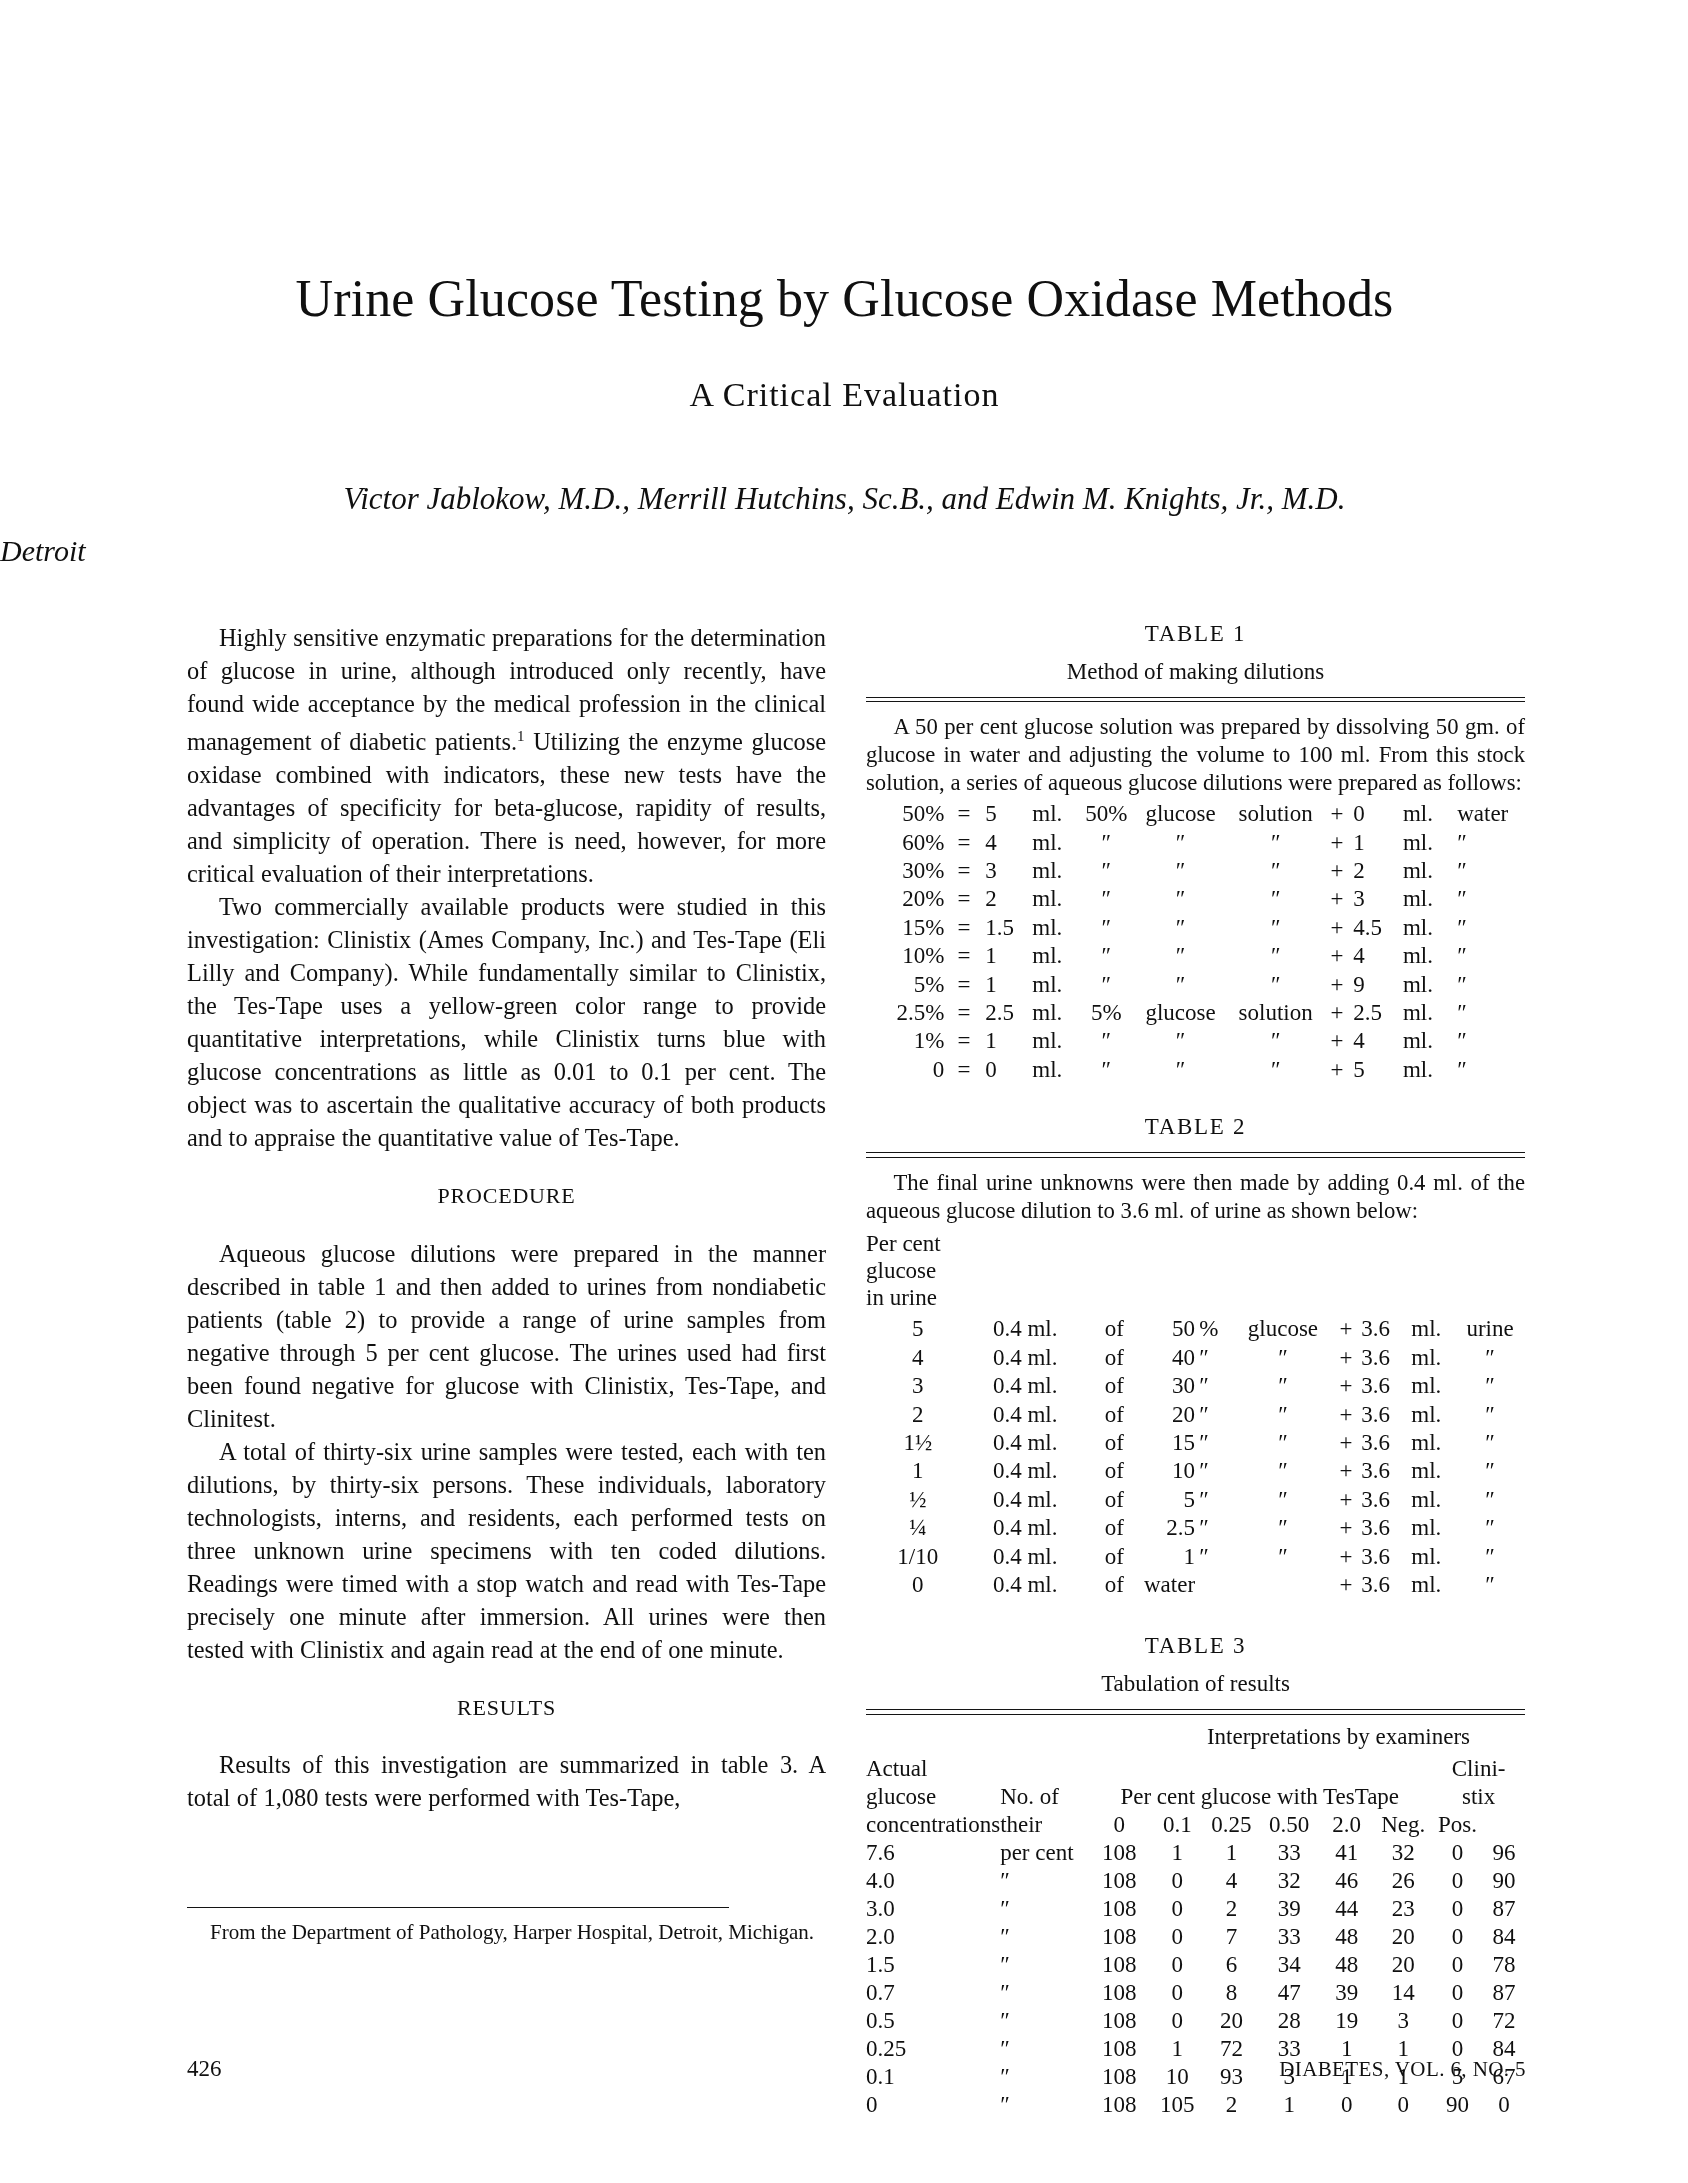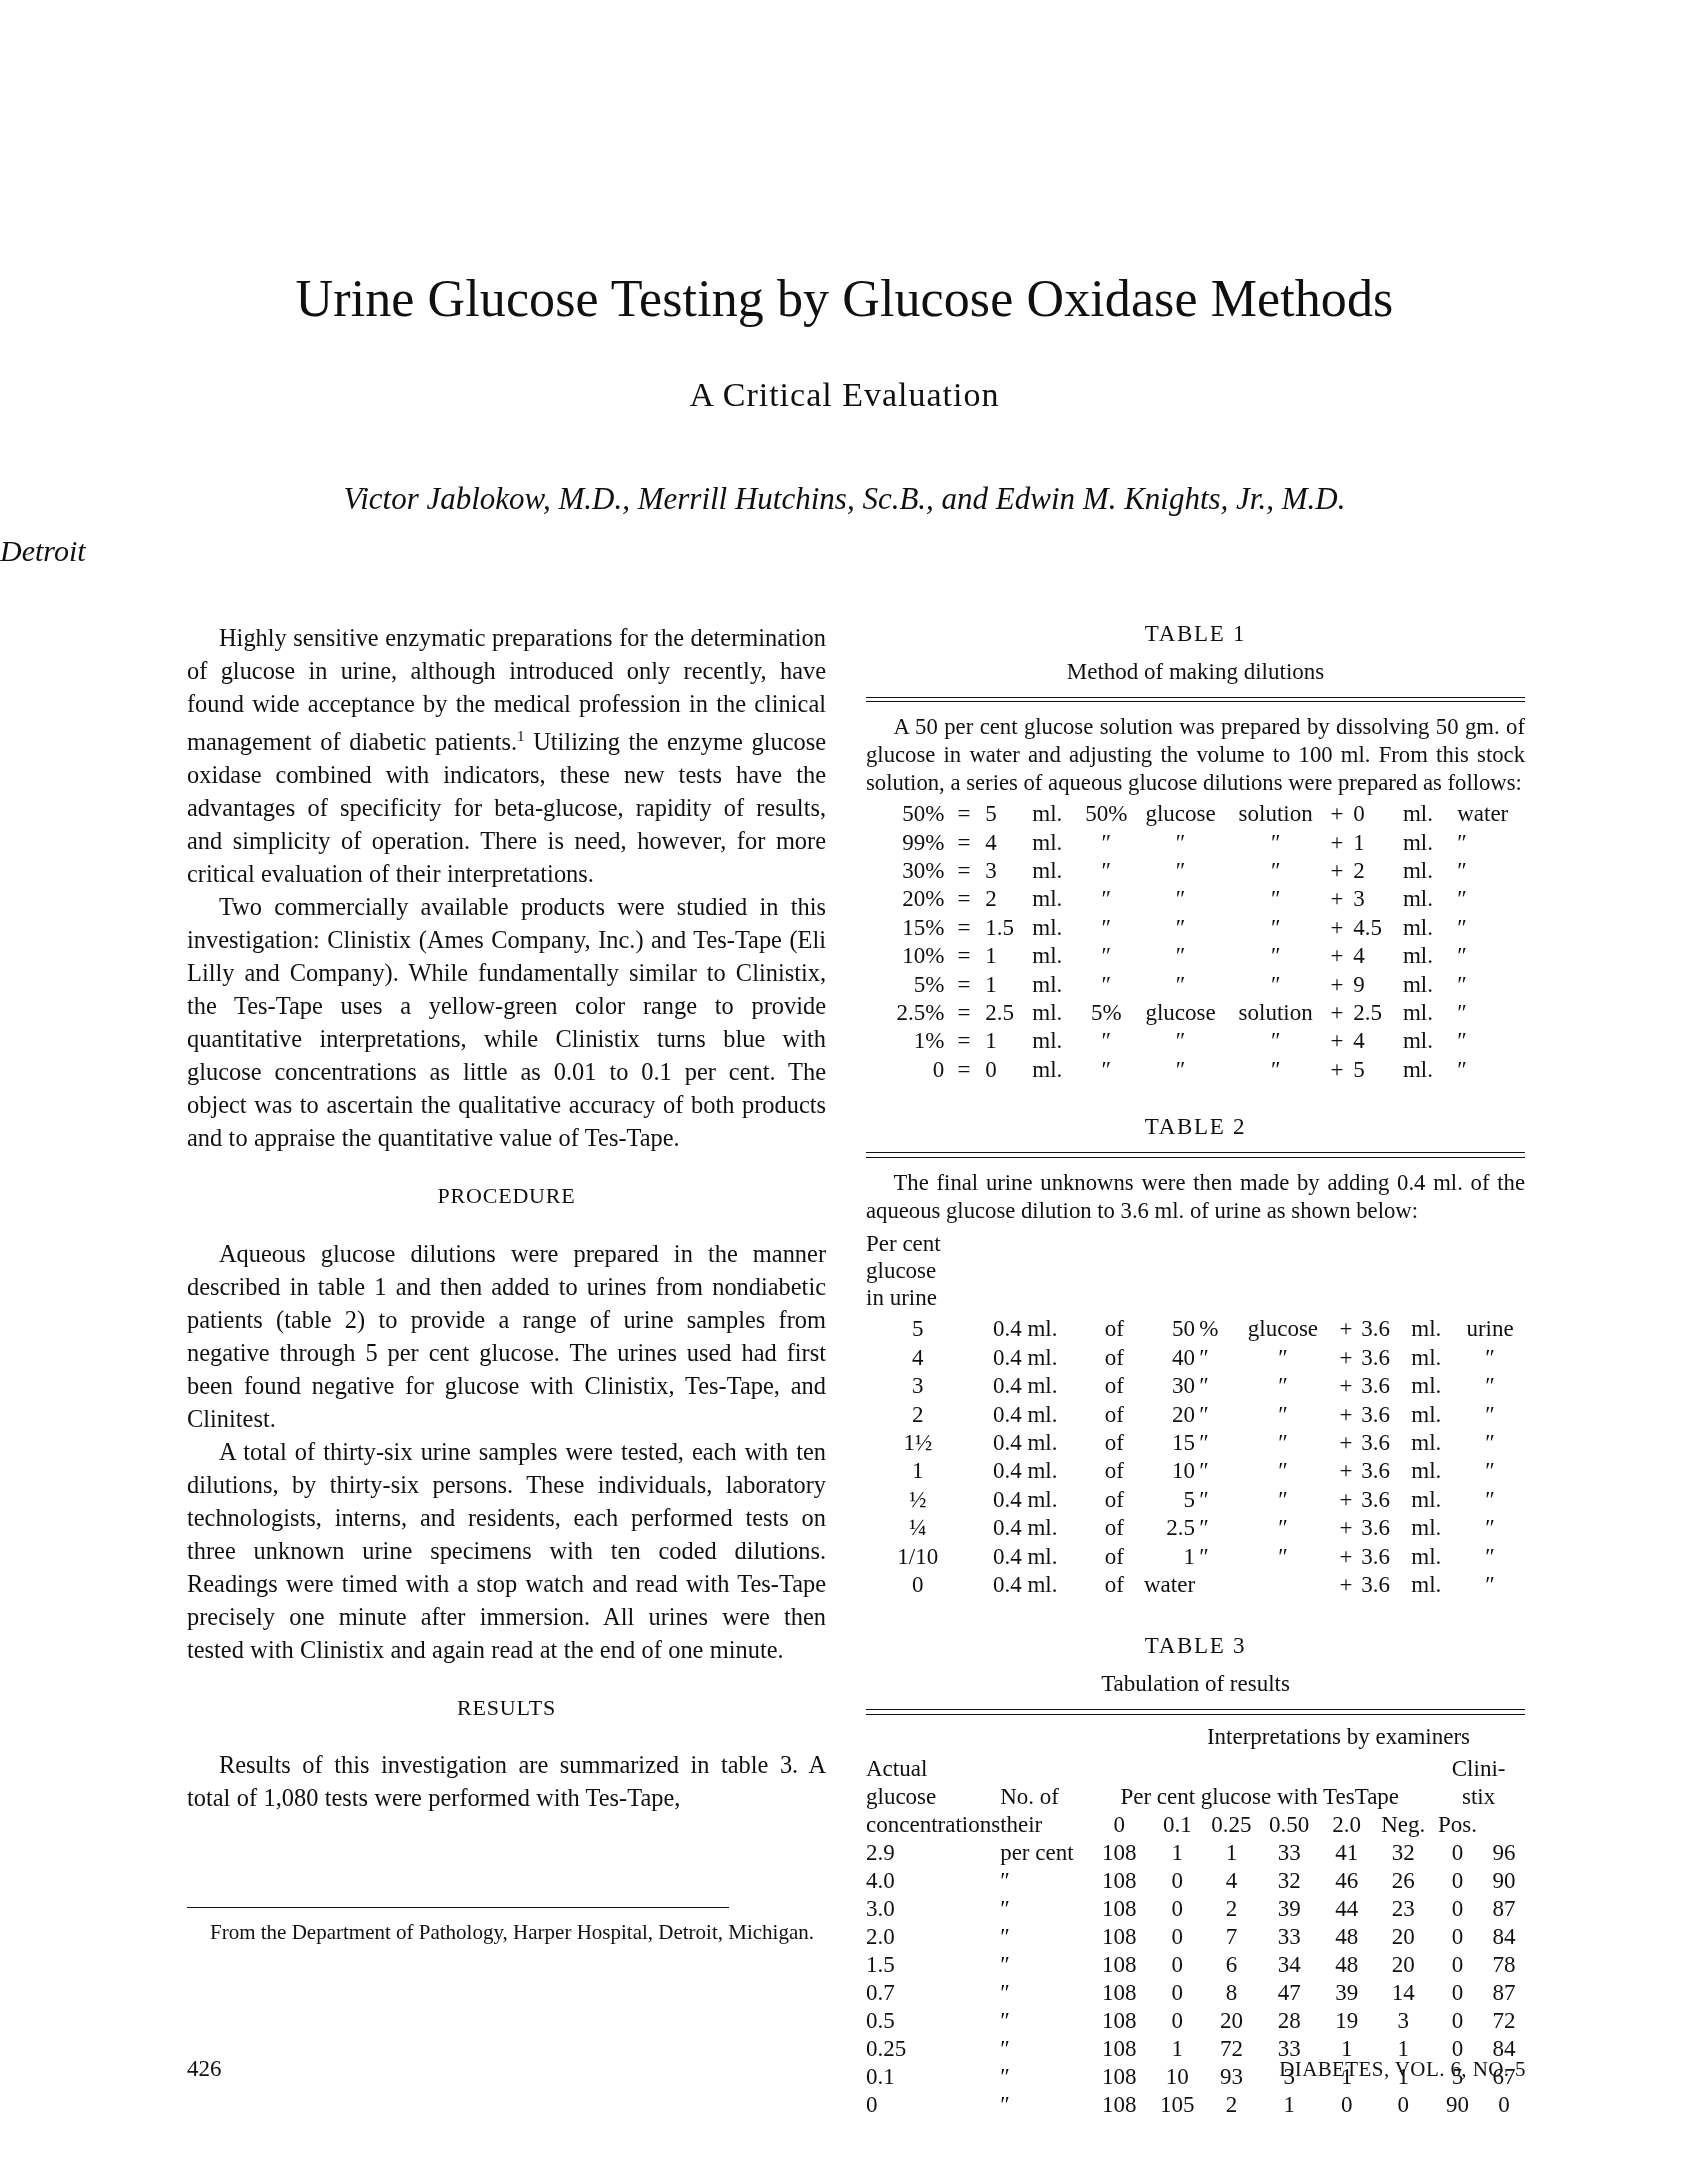--- a/index.html
+++ b/index.html
@@ -173,21 +173,21 @@
               <td class="ml">ml.</td>
               <td class="s1">50%</td>
               <td class="s2">glucose</td>
               <td class="s3">solution</td>
               <td class="plus">+</td>
               <td class="amt2">0</td>
               <td class="ml2">ml.</td>
               <td class="wtr">water</td>
             </tr>
             <tr>
-              <td class="pc">99%</td>
+              <td class="pc">60%</td>
               <td class="eq">=</td>
               <td class="amt">4</td>
               <td class="ml">ml.</td>
               <td class="s1">″</td>
               <td class="s2">″</td>
               <td class="s3">″</td>
               <td class="plus">+</td>
               <td class="amt2">1</td>
               <td class="ml2">ml.</td>
               <td class="wtr">″</td>
@@ -462,21 +462,21 @@
                 <td class="c3 h">0.1</td>
                 <td class="c4 h">0.25</td>
                 <td class="c5 h">0.50</td>
                 <td class="c6 h">2.0</td>
                 <td class="c7 h">Neg.</td>
                 <td class="c8 h">Pos.</td>
               </tr>
             </thead>
           <tbody id="t3body">
               <tr>
-                <td class="c0">2.9</td>
+                <td class="c0">7.6</td>
                 <td class="c1">per cent</td>
                 <td class="c2">108</td>
                 <td class="c3">1</td>
                 <td class="c4">1</td>
                 <td class="c5">33</td>
                 <td class="c6">41</td>
                 <td class="c7">32</td>
                 <td class="c8">0</td>
                 <td class="c9">96</td>
               </tr>

